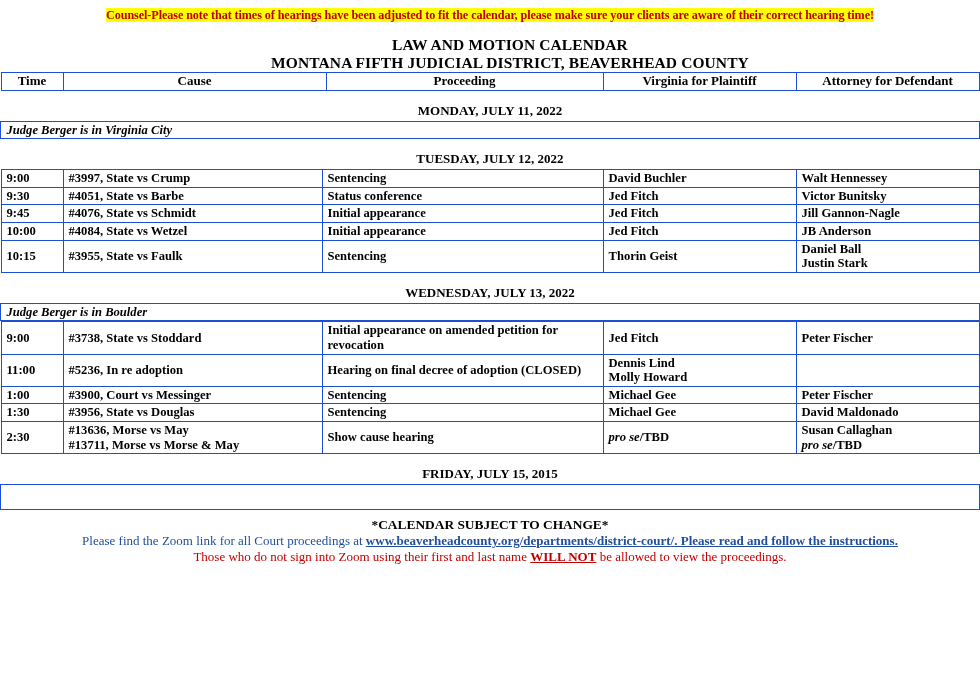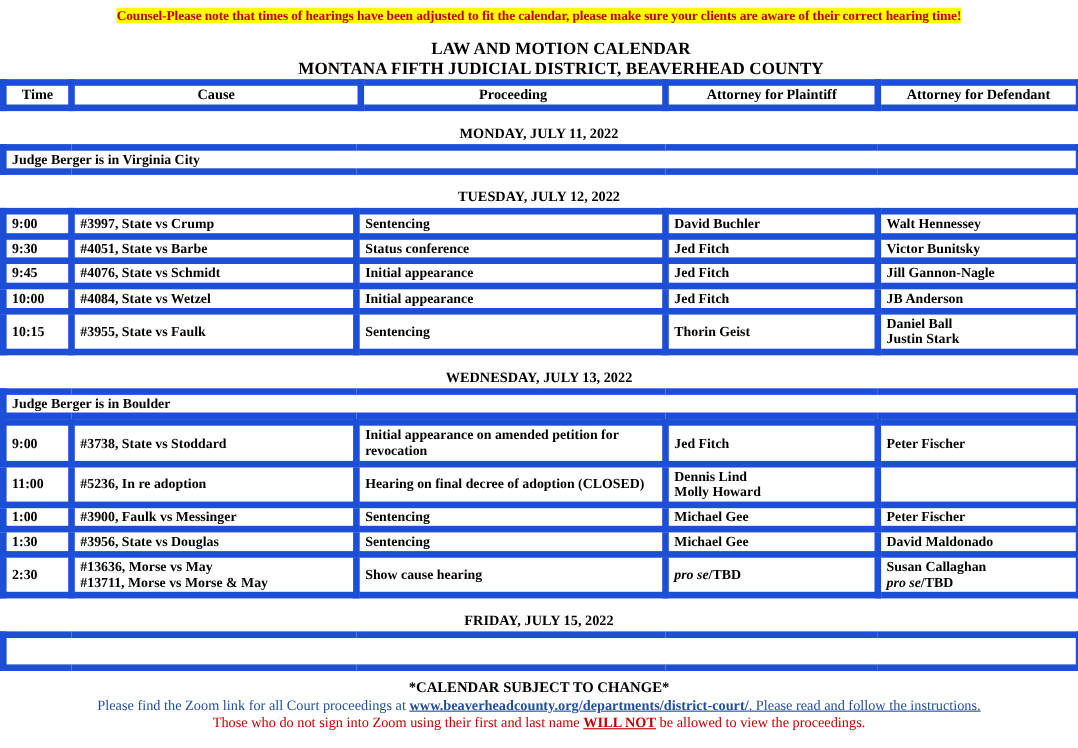--- a/index.html
+++ b/index.html
@@ -52,41 +52,42 @@
   }
 
   
   table.cal {
     border-collapse: collapse;
     width: 978px;
     margin: 0 auto;
     table-layout: fixed;
   }
   table.cal td, table.cal th {
-    border: 6px solid #1d4ed8;
+    border: 1px solid #1d4ed8;
     padding: 1px 5px;
     font-size: 12.6px;
     line-height: 14.6px;
     vertical-align: middle;
     font-weight: bold;
     text-align: left;
   }
   table.cal th {
     text-align: center;
     font-weight: bold;
     font-size: 13px;
     padding: 1px 3px;
   }
   .hdr-table { margin-top: 2px; }
   .time-cell {
     text-align: left;
     padding-right: 6px !important;
   }
   .full-cell {
     text-align: left;
+    font-style: italic;
   }
   .empty-row td { height: 22px; }
 
   
   .day-head {
     text-align: center;
     font-weight: bold;
     font-size: 13px;
     line-height: 15px;
     padding-top: 12px;
@@ -111,21 +112,21 @@
     line-height: 16px;
   }
   .footer .zoomline .url {
     text-decoration: underline;
     font-weight: bold;
     color: #1f4e9c;
     margin-top: 40px;
   }
   .footer .zoomline .tail {
     text-decoration: underline;
-    font-weight: normal;
+    font-weight: bold;
     color: #1f4e9c;
   }
   .footer .zoomline .lead { font-weight: normal; }
   .footer .redline {
     color: #c00000;
     font-size: 13px;
     line-height: 16px;
     font-weight: normal;
   }
   .footer .redline .strong {
@@ -154,21 +155,21 @@
       <col style="width:263px">
       <col style="width:277px">
       <col style="width:193px">
       <col style="width:183px">
     </colgroup>
     <tbody>
       <tr>
         <th>Time</th>
         <th>Cause</th>
         <th>Proceeding</th>
-        <th>Attorney for Plaintiff</th>
+        <th>Virginia for Plaintiff</th>
         <th>Attorney for Defendant</th>
       </tr>
     </tbody>
   </table>
 
   <div id="days-container">
       <div class="day-head">MONDAY, JULY 11, 2022</div>
       <table class="cal">
         <colgroup>
           <col style="width: 62px;">
@@ -263,42 +264,42 @@
           </tr>
           <tr>
             <td class="time-cell">11:00</td>
             <td>#5236, In re adoption</td>
             <td>Hearing on final decree of adoption (CLOSED)</td>
             <td>Dennis Lind<br>Molly Howard</td>
             <td>&nbsp;</td>
           </tr>
           <tr>
             <td class="time-cell">1:00</td>
-            <td>#3900, Faulk vs Messinger</td>
+            <td>#3900, Court vs Messinger</td>
             <td>Sentencing</td>
             <td>Michael Gee</td>
             <td>Peter Fischer</td>
           </tr>
           <tr>
             <td class="time-cell">1:30</td>
             <td>#3956, State vs Douglas</td>
             <td>Sentencing</td>
             <td>Michael Gee</td>
             <td>David Maldonado</td>
           </tr>
           <tr>
             <td class="time-cell">2:30</td>
             <td>#13636, Morse vs May<br>#13711, Morse vs Morse &amp; May</td>
             <td>Show cause hearing</td>
             <td><span class="italic">pro se</span>/TBD</td>
             <td>Susan Callaghan<br><span class="italic">pro se</span>/TBD</td>
           </tr>
         </tbody>
       </table>
-      <div class="day-head">FRIDAY, JULY 15, 2022</div>
+      <div class="day-head">FRIDAY, JULY 15, 2015</div>
       <table class="cal">
         <colgroup>
           <col style="width: 62px;">
           <col style="width: 259px;">
           <col style="width: 281px;">
           <col style="width: 193px;">
           <col style="width: 183px;">
         </colgroup>
         <tbody>
           <tr class="empty-row">

